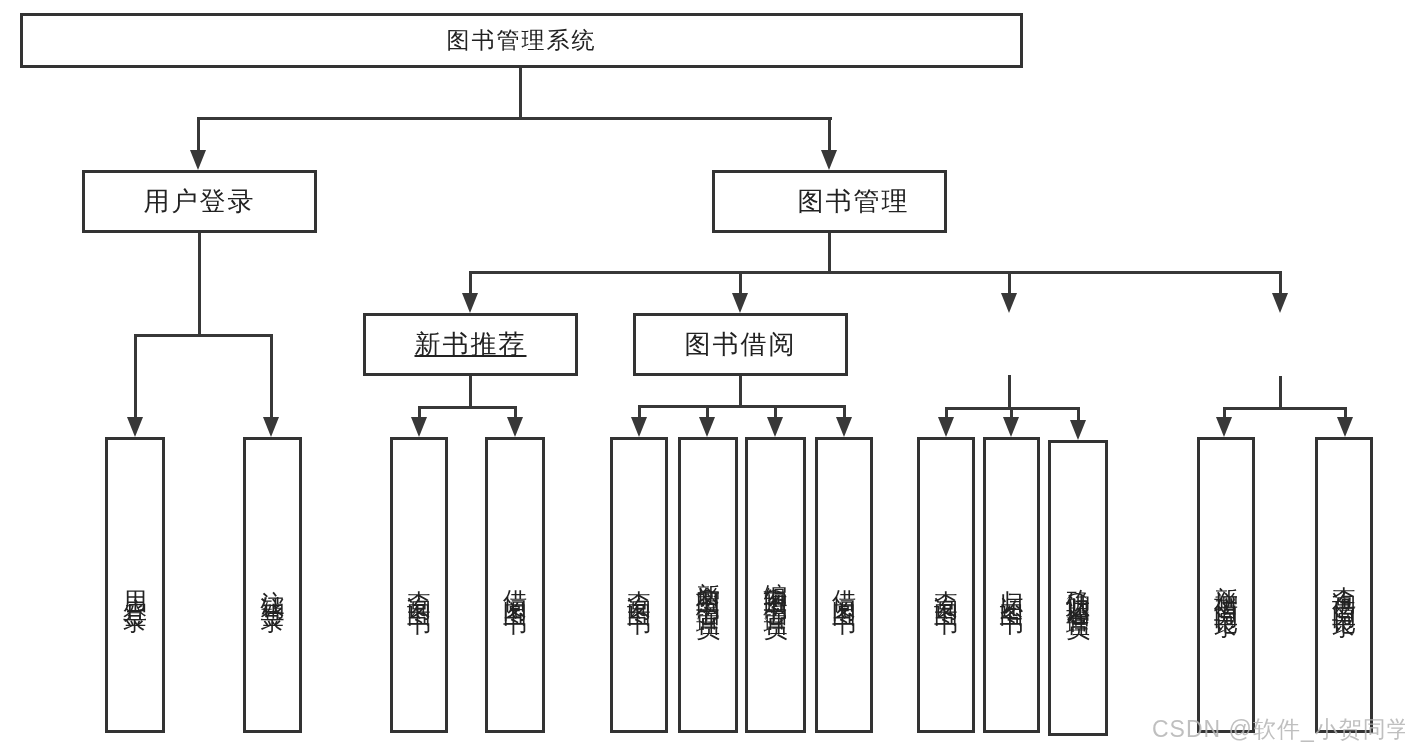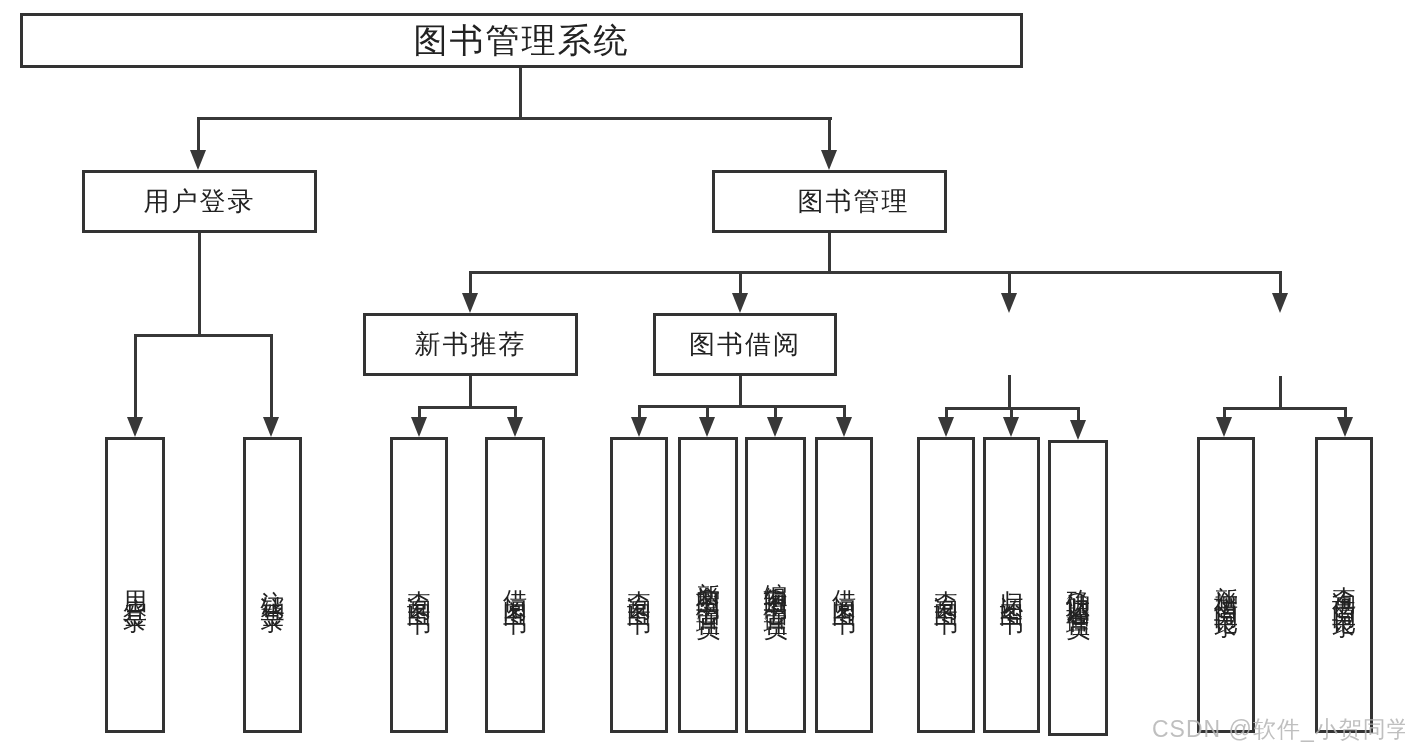--- a/index.html
+++ b/index.html
@@ -13,21 +13,21 @@
   .box{
     position:absolute;
     box-sizing:border-box;
     border:3px solid #333333;
     background:#ffffff;
     display:flex;align-items:center;justify-content:center;
     font-size:26px;color:#222222;
     letter-spacing:2px;
     white-space:nowrap;
   }
-  .rootbox{font-size:34px;}
+  .rootbox{font-size:23px;}
   .vbox{
     position:absolute;
     box-sizing:border-box;
     border:3px solid #333333;
     background:#ffffff;
     display:flex;align-items:center;justify-content:center;
     writing-mode:vertical-rl;
     font-size:24px;color:#222222;
     letter-spacing:7px;
     line-height:1;
@@ -85,24 +85,24 @@
   <div class="hline" style="left:469px;top:271px;width:813px;"></div>
   <div class="vline" style="left:469px;top:271px;height:22px;"></div>
   <div class="arr" style="left:462px;top:293px;"></div>
   <div class="vline" style="left:739px;top:271px;height:22px;"></div>
   <div class="arr" style="left:732px;top:293px;"></div>
   <div class="vline" style="left:1008px;top:271px;height:22px;"></div>
   <div class="arr" style="left:1001px;top:293px;"></div>
   <div class="vline" style="left:1279px;top:271px;height:22px;"></div>
   <div class="arr" style="left:1272px;top:293px;"></div>
 
-  <div class="box" style="left:363px;top:313px;width:215px;height:63px;">
+  <div class="box" style="left:363px;top:313px;width:215px;height:63px;text-decoration:underline;">
     <span>新书推荐</span>
   </div>
-  <div class="box" style="left:633px;top:313px;width:184px;height:63px;margin-left:20px;">
+  <div class="box" style="left:633px;top:313px;width:215px;height:63px;">
     <span>图书借阅</span>
   </div>
 
   <div class="vline" style="left:469px;top:376px;height:31px;"></div>
   <div class="hline" style="left:418px;top:406px;width:99px;"></div>
   <div class="vline" style="left:418px;top:406px;height:11px;"></div>
   <div class="arr" style="left:411px;top:417px;"></div>
   <div class="vline" style="left:514px;top:406px;height:11px;"></div>
   <div class="arr" style="left:507px;top:417px;"></div>
 

